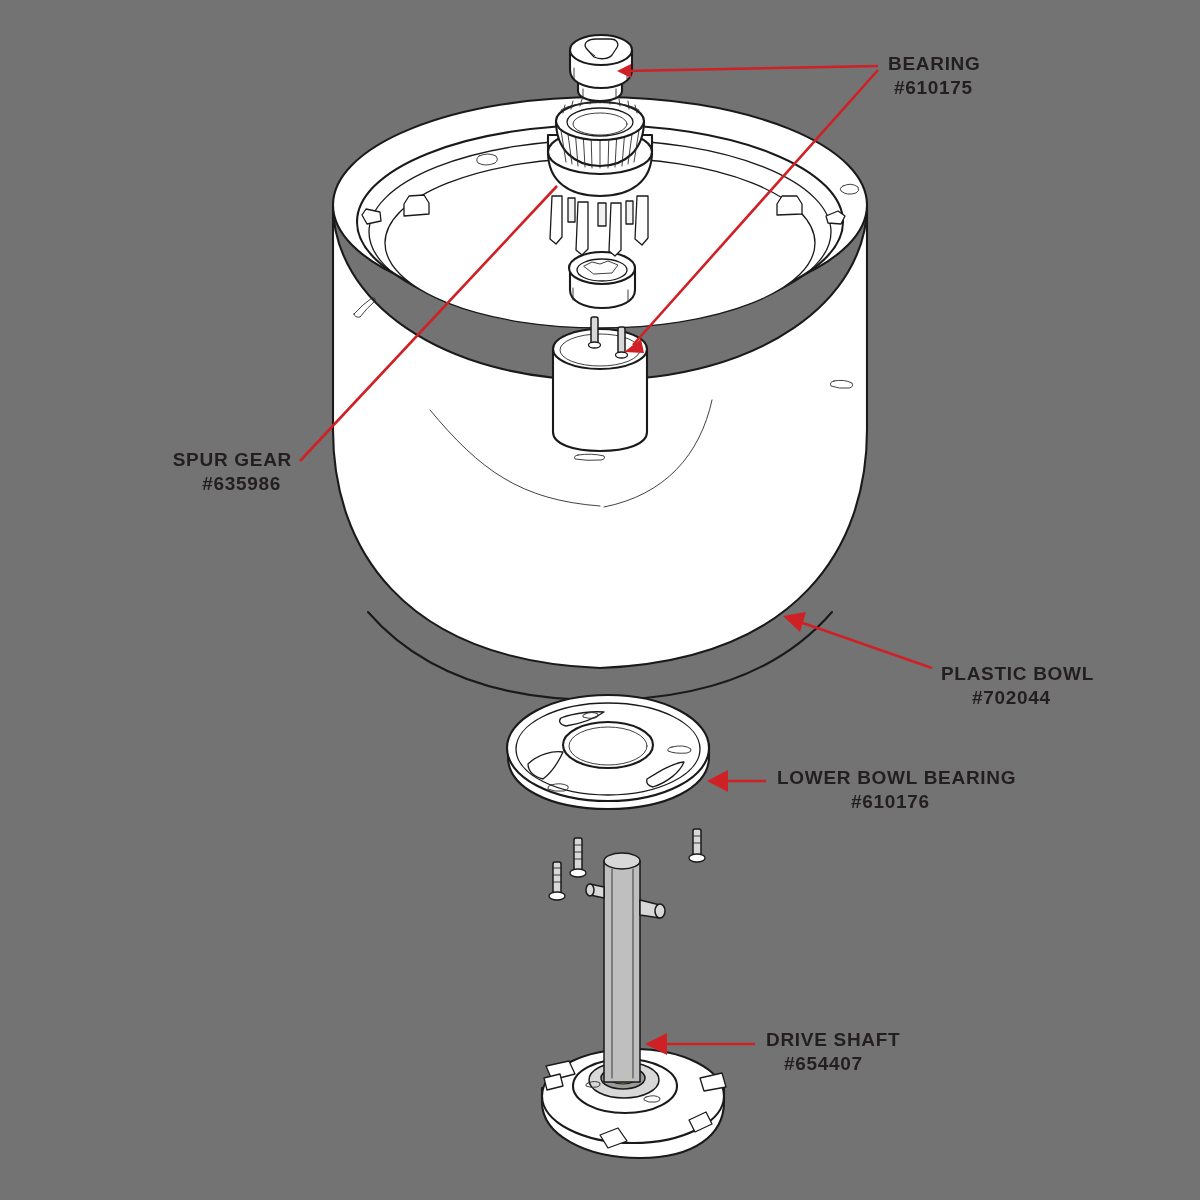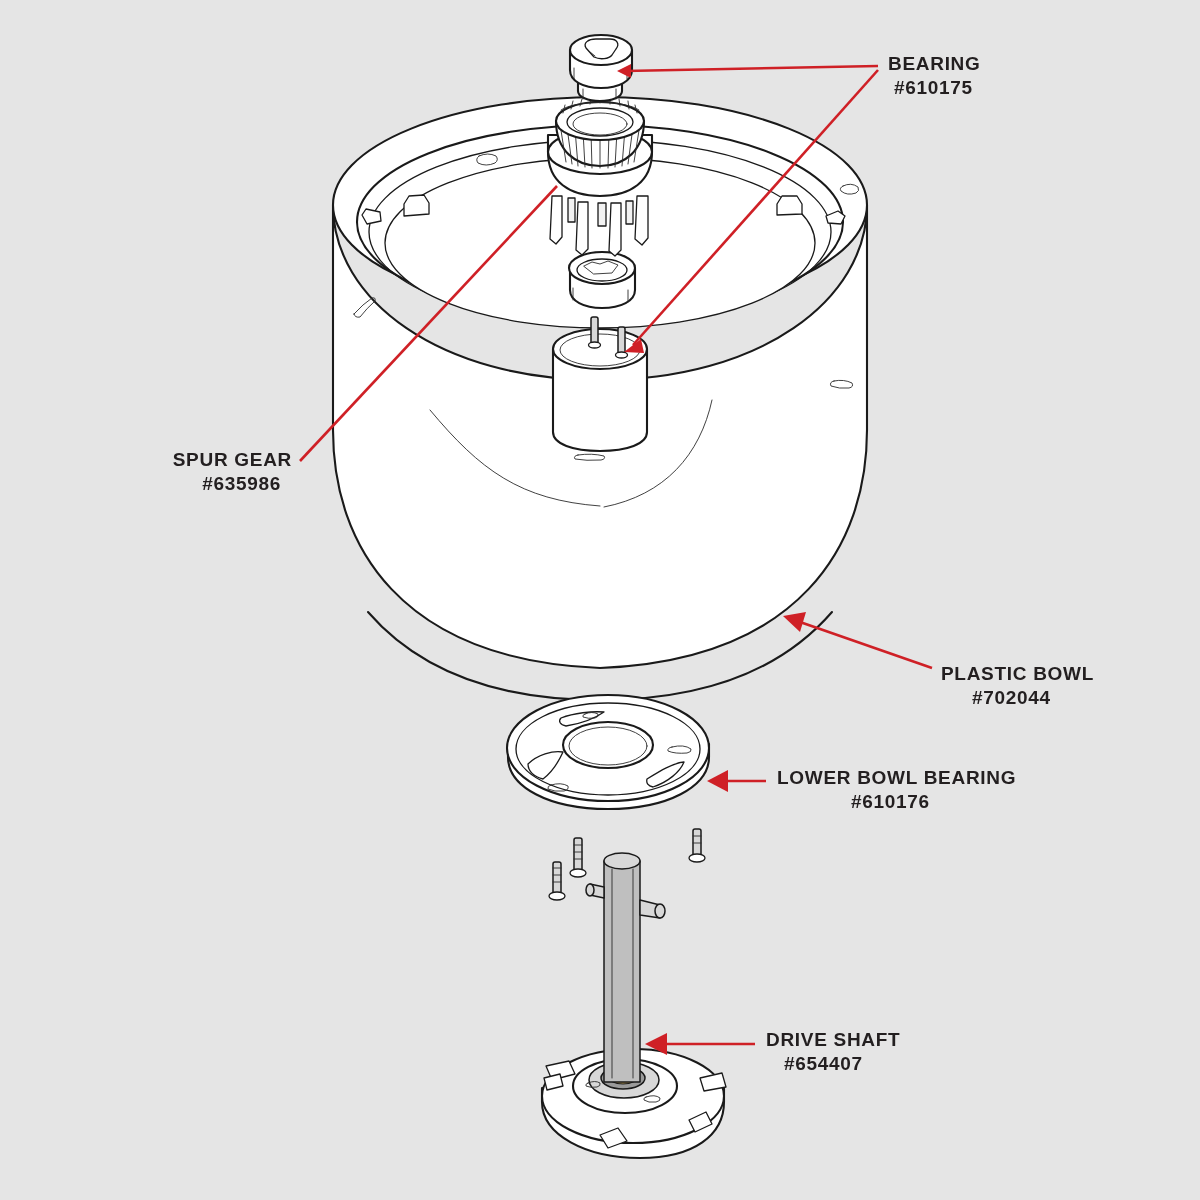--- a/index.html
+++ b/index.html
@@ -11,21 +11,21 @@
   body {
     width: 1200px;
     height: 1200px;
     font-family: "Liberation Sans", sans-serif;
     overflow: hidden;
   }
   #diagram-root {
     position: relative;
     width: 1200px;
     height: 1200px;
-    background: #e5e5e5;
+    background: #737373;
   }
   svg.canvas {
     display: block;
     width: 1200px;
     height: 1200px;
   }
   
   .ln {
     fill: none;
     stroke: #1a1a1a;

